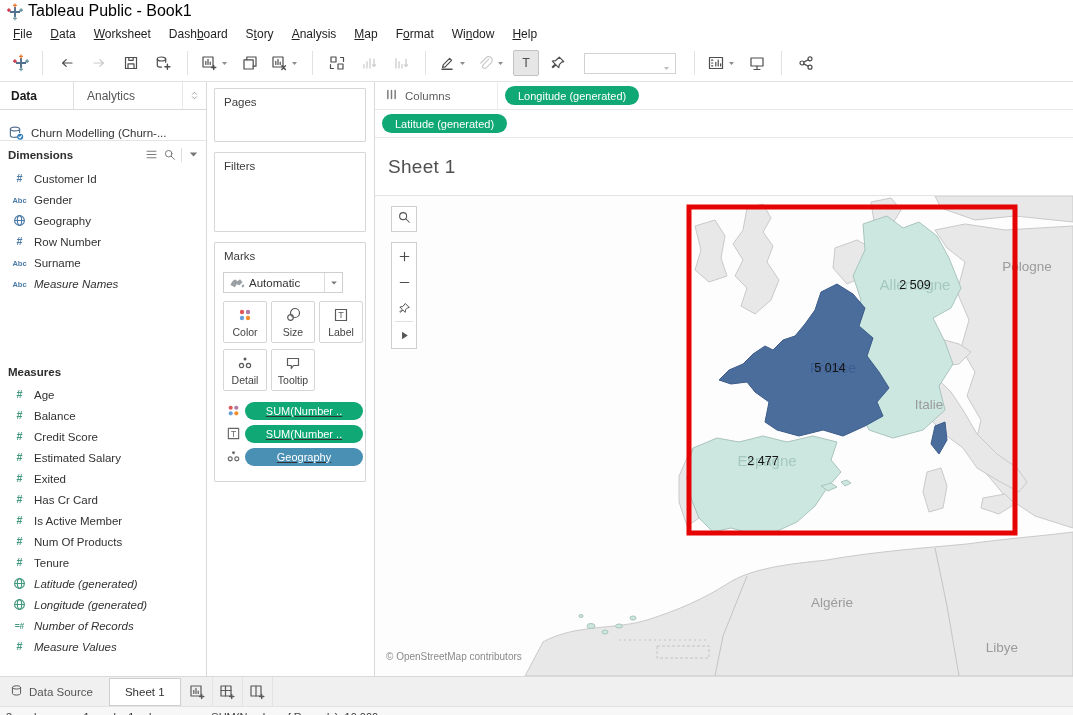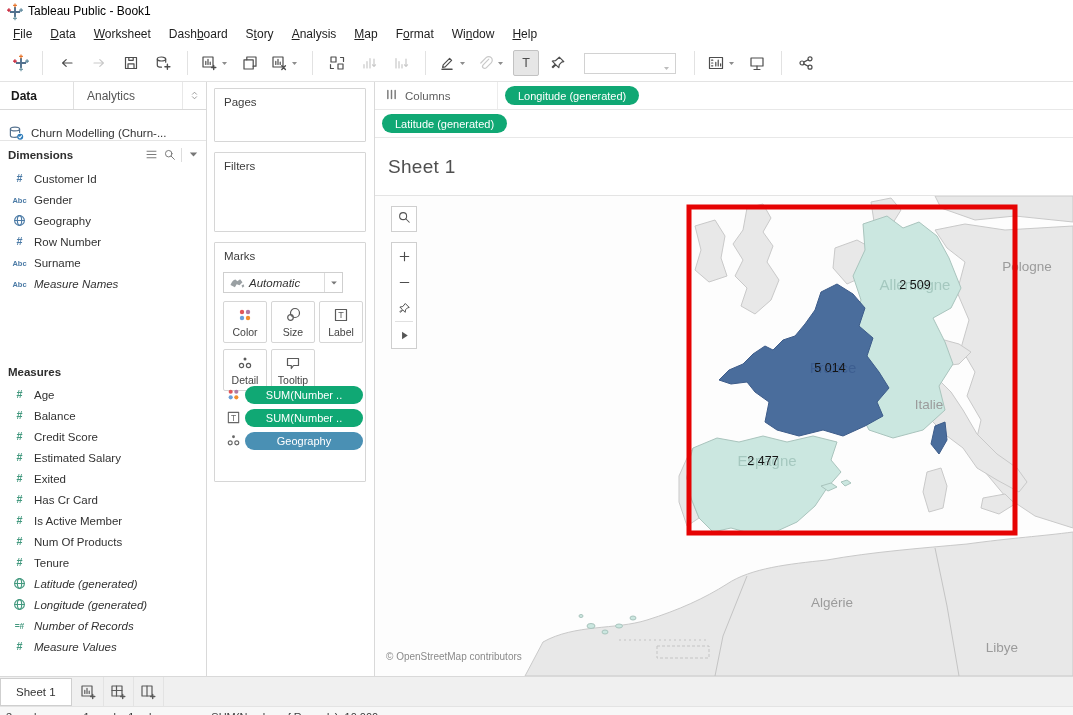--- a/index.html
+++ b/index.html
@@ -2,21 +2,21 @@
 <html><head>
 <meta charset="utf-8">
 <style>
   * { margin:0; padding:0; box-sizing:border-box; }
   html,body { width:1073px; height:715px; overflow:hidden; background:#fff;
     font-family:"Liberation Sans", sans-serif; color:#333; }
   u { text-decoration:underline; }
 
   
   .titlebar { position:absolute; left:0; top:0; right:0; height:22px;
-    display:flex; align-items:center; padding-left:6px; font-size:12px; color:#000; background:#fff; }
+    display:flex; align-items:center; padding-left:6px; font-size:16px; color:#000; background:#fff; }
   .titlebar .tlogo { width:16px; height:16px; margin-right:6px; }
 
   
   .menubar { position:absolute; left:0; top:22px; right:0; height:23px;
     display:flex; align-items:center; padding-left:4px; background:#fff; font-size:12px; color:#222; }
   .menu-item { padding:3px 9px; cursor:default;text-align:right; }
 
   
   .toolbar { position:absolute; left:0; top:45px; right:0; height:37px; background:#fff;
     border-bottom:1px solid #e3e3e3; display:flex; align-items:center; padding-left:8px; }
@@ -65,33 +65,33 @@
   .field-label.italic { font-style:italic; }
 
   
   .cards-col { position:absolute; left:207px; top:0; bottom:0; width:168px; border-right:1px solid #d9d9d9; background:#fff; }
   .card { position:absolute; left:7px; width:152px; border:1px solid #d6d6d6; background:#fff; border-radius:1px; }
   .card-title { font-size:11.5px; color:#3c3c3c; padding:7px 0 0 9px; }
   .card-pages { top:6px; height:54px; }
   .card-filters { top:70px; height:80px; }
   .card-marks { top:160px; height:240px; }
   .mark-dd { position:absolute; left:8px; top:29px; width:120px; height:21px; border:1px solid #cfcfcf;
-    display:flex; align-items:center; font-size:11.5px; color:#333;font-style:italic; }
+    display:flex; align-items:center; font-size:11.5px; color:#333; }
   .mark-dd .world { width:16px; height:13px; margin:0 4px 0 5px; color:#8a8a8a; }
   .mark-dd .dd-caret { margin-left:auto; width:18px; height:100%; border-left:1px solid #dcdcdc;
     display:flex; align-items:center; justify-content:center; color:#777; }
   .mark-dd svg { width:10px; height:10px; }
   .mark-dd .world svg { width:16px; height:13px; }
   .marks-buttons { position:absolute; left:8px; top:58px; width:144px; display:flex; flex-wrap:wrap; gap:6px 4px; }
   .mark-btn { width:44px; height:42px; border:1px solid #d6d6d6; border-radius:2px; display:flex;
     flex-direction:column; align-items:center; justify-content:center; gap:1px; }
   .mark-btn .mb-ic { height:18px; color:#5a5a5a; }
   .mark-btn svg { width:16px; height:16px; }
   .mark-btn .mb-label { font-size:10.5px; color:#444; }
-  .marks-pills { position:absolute; left:8px; top:140px; width:140px; }
+  .marks-pills { position:absolute; left:8px; top:156px; width:140px;text-decoration:underline; }
   .pill-row { height:23px; display:flex; align-items:center; }
   .pill-ic { width:20px; color:#666; display:flex; justify-content:center; margin-right:2px; }
   .pill-ic svg { width:15px; height:15px; }
   .pill { width:118px; height:18px; border-radius:9px; color:#fff; font-size:11px;
     display:flex; align-items:center; justify-content:center; white-space:nowrap; overflow:hidden; }
   .pill.green { background:#10a874; }
   .pill.blue  { background:#4a90b4; }
 
   
   .right { position:absolute; left:375px; top:0; right:0; bottom:0; }
@@ -762,20 +762,27 @@
               <path d="M5 3.5 12 8l-7 4.5z" fill="#555"></path>
             </svg>
           </div>
       </div>
       <div class="map-attrib">© OpenStreetMap contributors</div>
     </div>
   </div>
 </div>
 
 <div class="tabbar">
+  <div class="tab-datasource">
+    <span><svg viewBox="0 0 16 16" width="16" height="16" fill="none" stroke="currentColor" stroke-width="1.2" stroke-linecap="round" stroke-linejoin="round">
+          <ellipse cx="8" cy="4.2" rx="5" ry="2"></ellipse>
+          <path d="M3 4.2v7.4c0 1.1 2.2 2 5 2s5-.9 5-2V4.2"></path>
+        </svg></span>
+    <span>Data Source</span>
+  </div>
   <div class="tab-sheet">Sheet 1</div>
   <div class="tab-newbtn">
       <svg viewBox="0 0 16 16" width="16" height="16" fill="none" stroke="currentColor" stroke-width="1.2" stroke-linecap="round" stroke-linejoin="round">
         <rect x="2" y="2" width="10" height="10"></rect>
         <path d="M4.8 9.5V6.4M7 9.5V4.3M9.2 9.5V7.2"></path>
         <path d="M12.7 10.4v4.2M10.6 12.5h4.2" stroke-width="1.4"></path>
       </svg>
     </div>
   <div class="tab-newbtn">
       <svg viewBox="0 0 16 16" width="16" height="16" fill="none" stroke="currentColor" stroke-width="1.2" stroke-linecap="round" stroke-linejoin="round">

